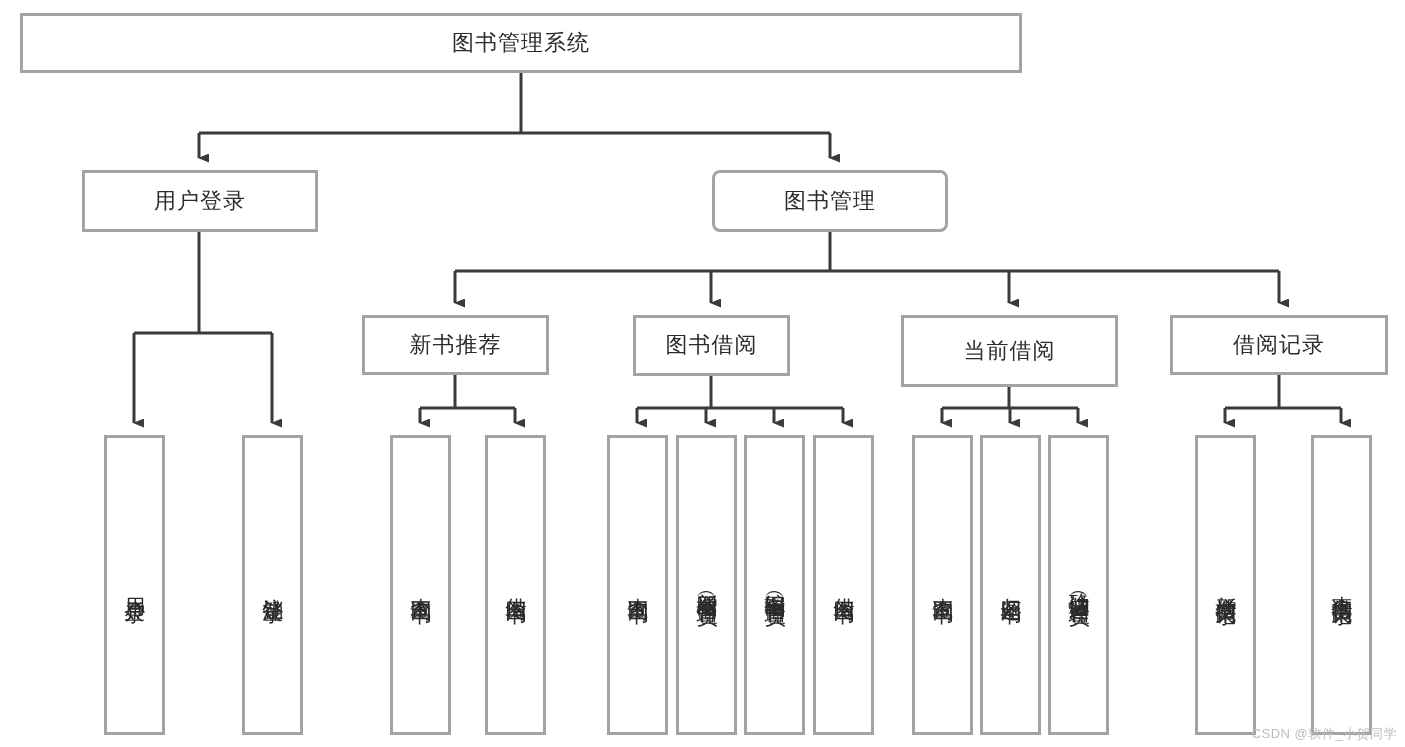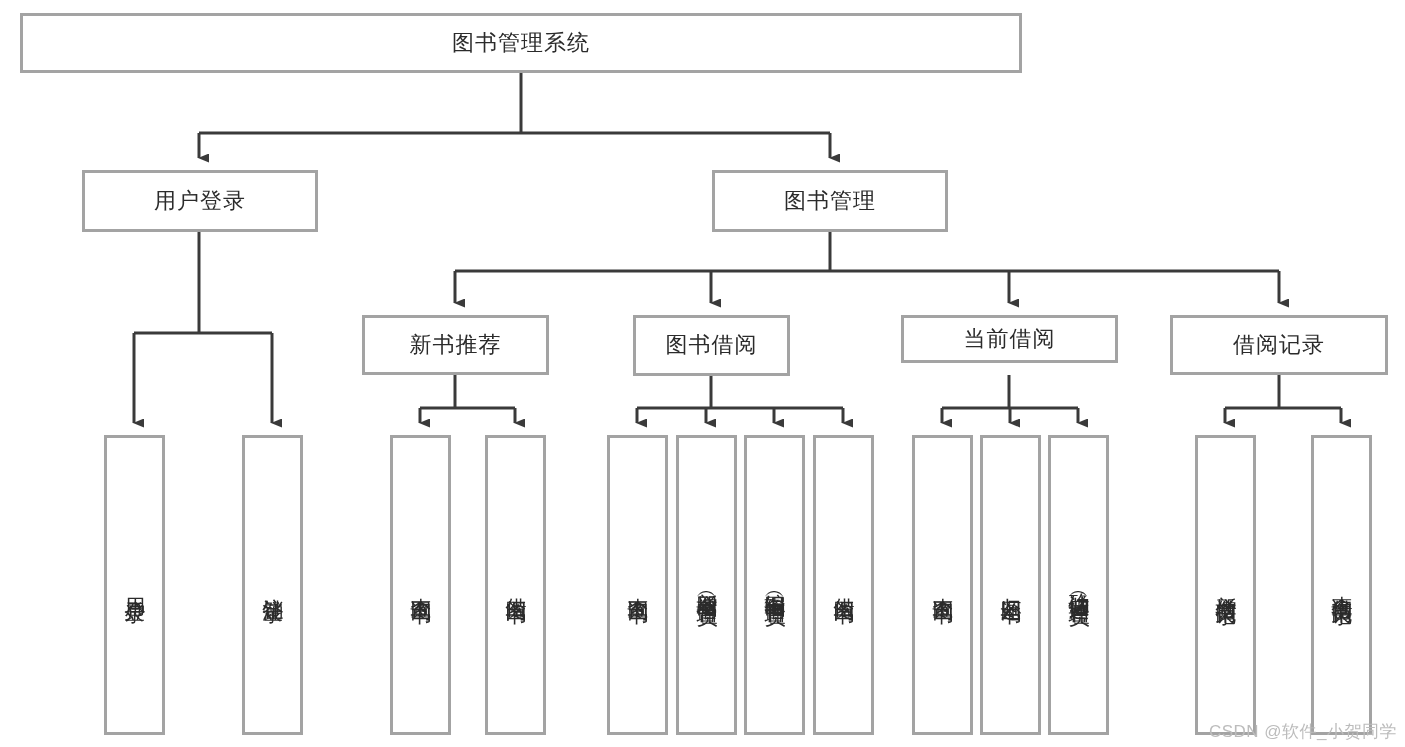--- a/index.html
+++ b/index.html
@@ -58,21 +58,21 @@
     color: #2b2b2b;
     line-height: 1.38;
     letter-spacing: 2px;
     white-space: nowrap;
     text-align: center;
   }
   .watermark {
     position: absolute;
     right: 8px;
     bottom: 4px;
-    font-size: 17px;
+    font-size: 13px;
     color: #bcbcbc;
     letter-spacing: 0.5px;
     white-space: nowrap;
     user-select: none;
   }
 </style>
 </head>
 <body>
 
 <div id="canvas">
@@ -127,31 +127,31 @@
     </g>
   </svg>
 
   <div class="node h-node root" style="left:20px; top:13px; width:1002px; height:60px;">
     <span>图书管理系统</span>
   </div>
 
   <div class="node h-node" style="left:82px; top:170px; width:236px; height:62px;">
     <span>用户登录</span>
   </div>
-  <div class="node h-node" style="left:712px; top:170px; width:236px; height:62px;">
+  <div class="node h-node" style="left:712px; top:170px; width:236px; height:62px;border-radius:8px;">
     <span>图书管理</span>
   </div>
 
   <div class="node h-node" style="left:362px; top:315px; width:187px; height:60px;justify-content:center;">
     <span>新书推荐</span>
   </div>
   <div class="node h-node" style="left:633px; top:315px; width:157px; height:61px;">
     <span>图书借阅</span>
   </div>
-  <div class="node h-node" style="left:901px; top:315px; width:217px; height:48px;">
+  <div class="node h-node" style="left:901px; top:315px; width:217px; height:72px;">
     <span>当前借阅</span>
   </div>
   <div class="node h-node" style="left:1170px; top:315px; width:218px; height:60px;">
     <span>借阅记录</span>
   </div>
 
   <div class="node v-node" style="left:104px; top:435px; width:61px; height:300px;">
     <span class="v-label">用户登录</span>
   </div>
   <div class="node v-node" style="left:242px; top:435px; width:61px; height:300px;">

